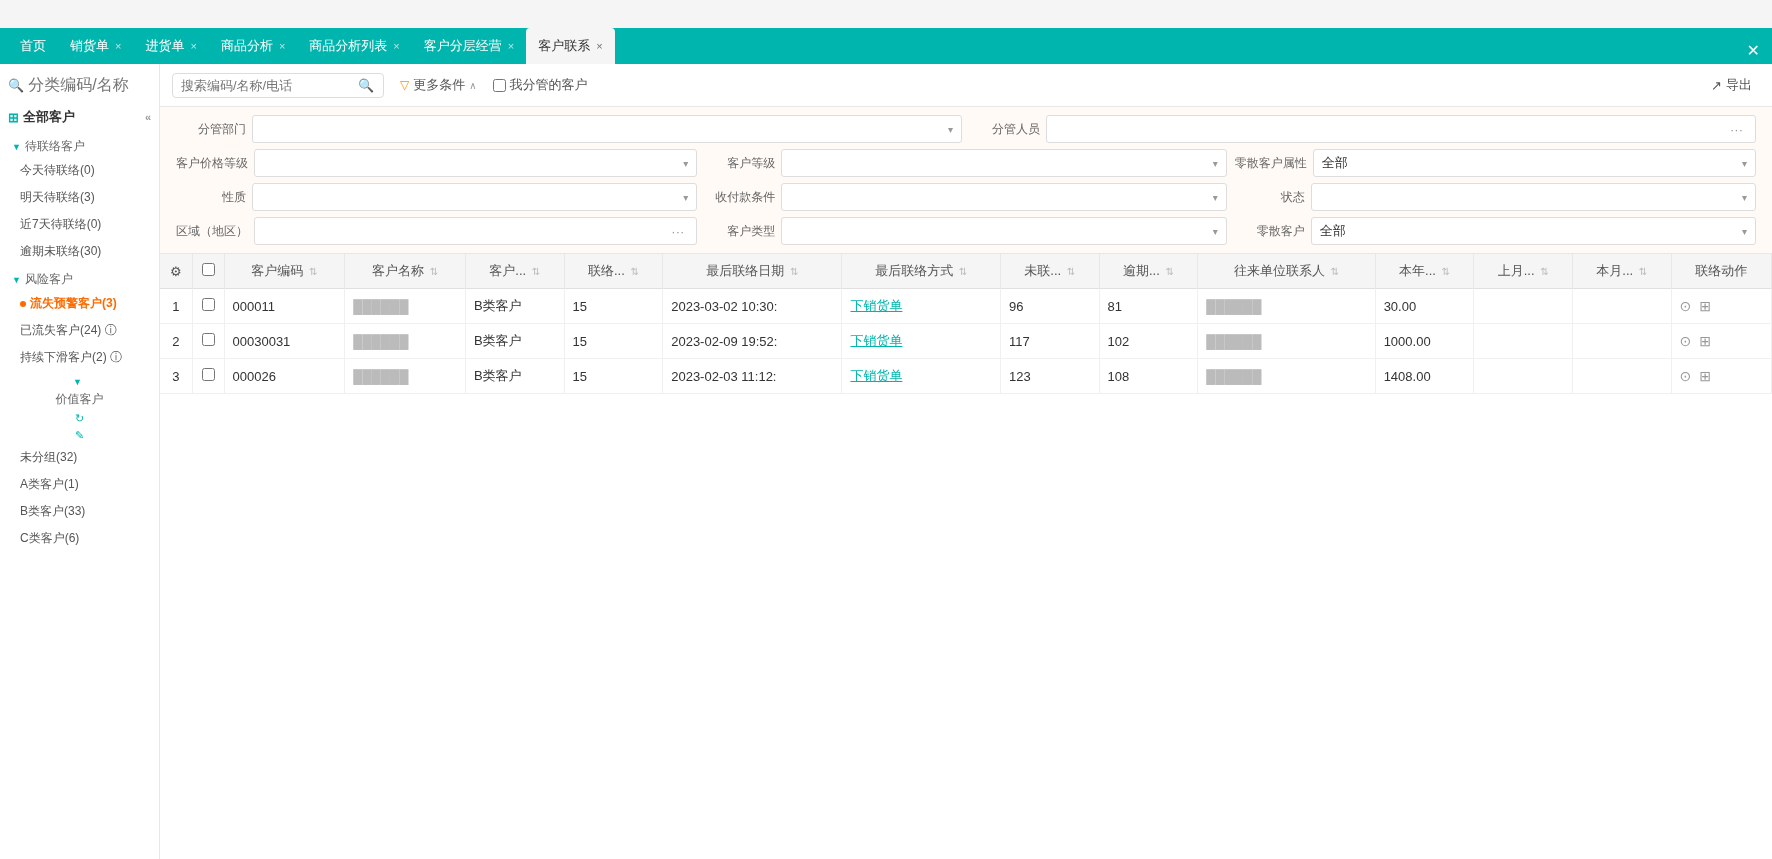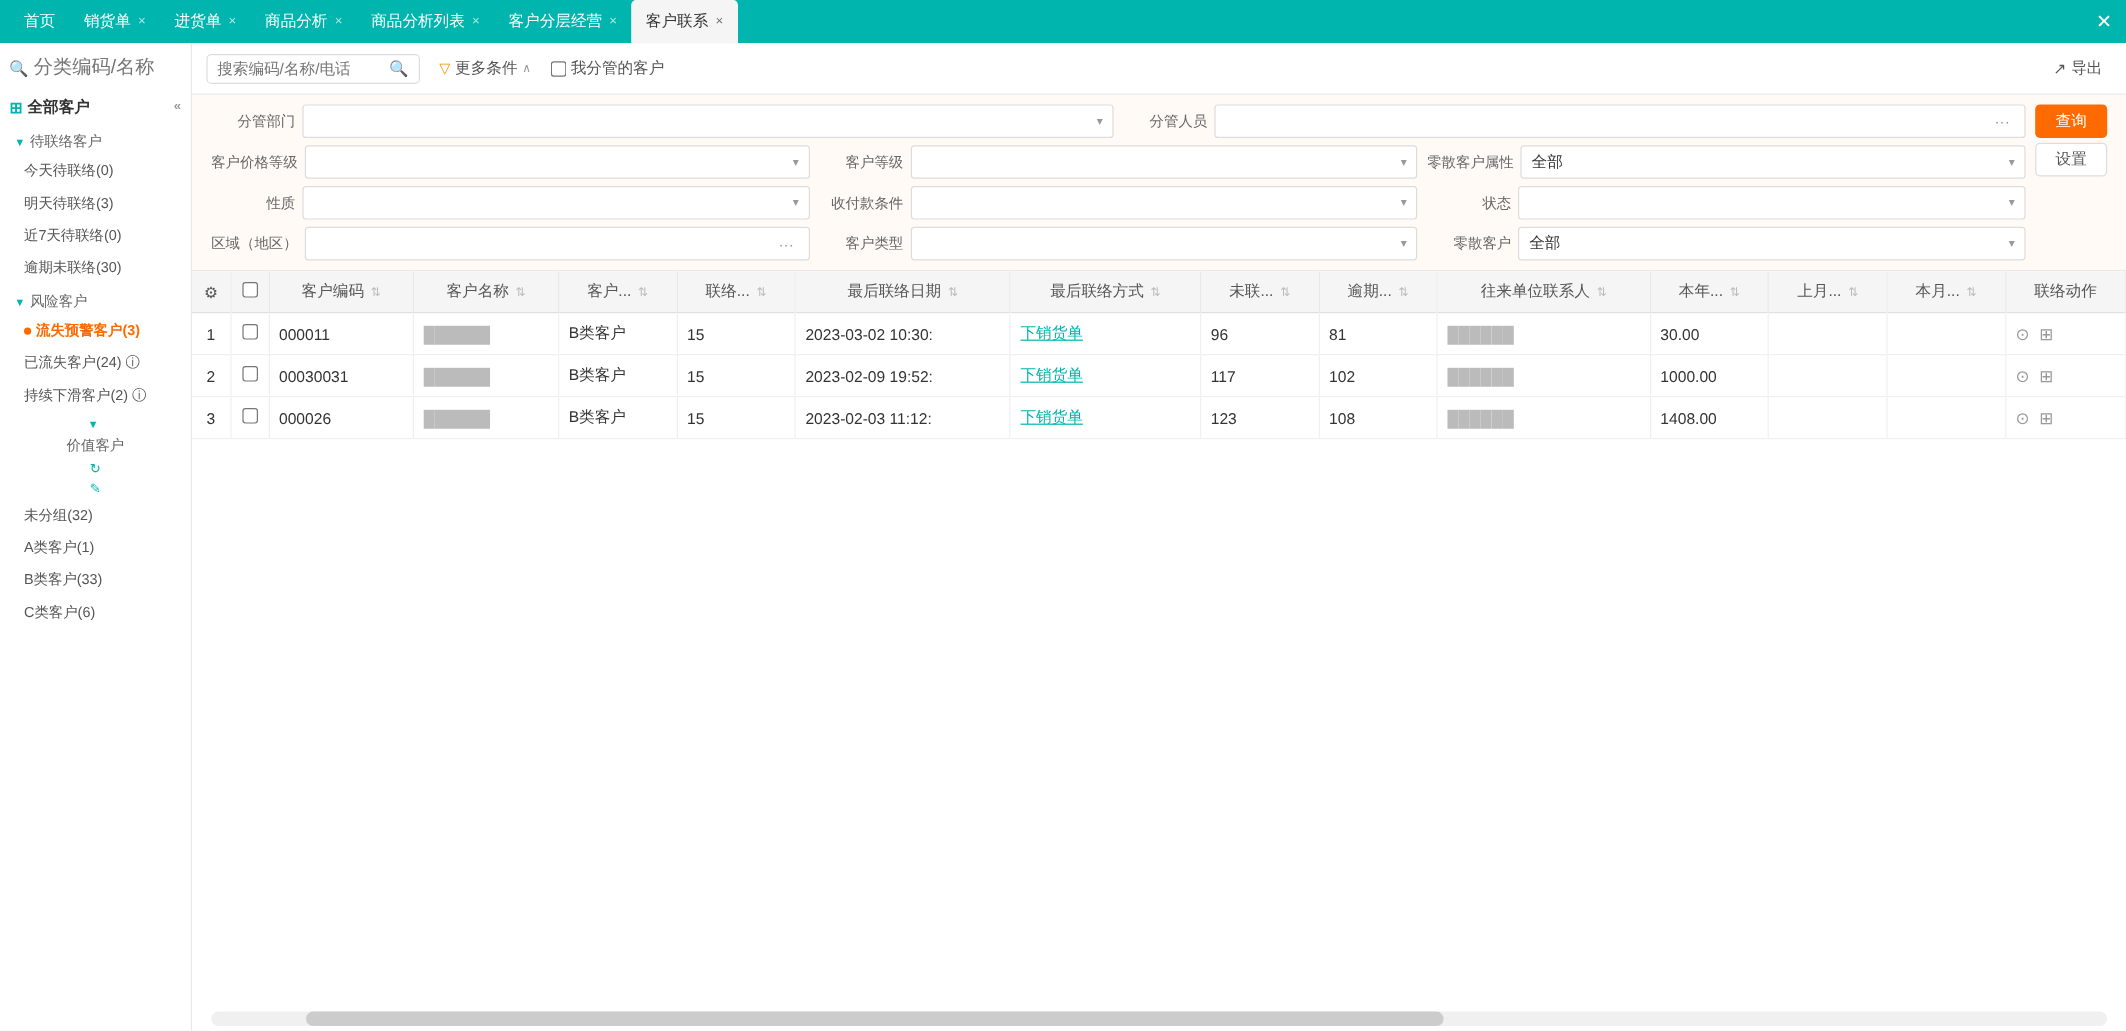--- a/index.html
+++ b/index.html
@@ -2,24 +2,25 @@
 <html><head>
   <meta charset="utf-8">
   <style>
     * { box-sizing: border-box; margin: 0; padding: 0; font-family: 'Microsoft YaHei', Arial, sans-serif; font-size: 13px; }
     body { background: #f5f5f5; overflow: hidden; height: 859px; }
 
     
     .tab-bar {
       background: #00b5ad;
       display: flex;
-      align-items: center;
+      align-items: flex-end;
       height: 36px;
       padding: 0 8px;
       color: white;
+      margin-top: 28px;
     }
     .tab-item {
       display: flex;
       align-items: center;
       padding: 0 12px;
       height: 36px;
       cursor: pointer;
       color: white;
       font-size: 13px;
       white-space: nowrap;
@@ -153,21 +154,21 @@
       border-bottom: 1px solid #e8e8e8;
       gap: 8px;
       background: white;
     }
     .search-input-wrap {
       display: flex;
       align-items: flex-start;
       border: 1px solid #ddd;
       border-radius: 4px;
       padding: 4px 8px;
-      width: 178px;
+      width: 212px;
     }
     .search-input-wrap input {
       border: none;
       outline: none;
       font-size: 13px;
       width: 100%;
       color: #999;
     }
     .btn-filter {
       display: flex;
@@ -550,24 +551,20 @@
               </div>
             </div>
             <div class="filter-field">
               <span class="filter-label">零散客户</span>
               <div class="filter-select">
                 <span>全部</span>
                 <span class="down-arrow">▾</span>
               </div>
             </div>
           </div>
-        </div>
-        <div class="filter-action-btns">
-          <button class="btn-query">查询</button>
-          <button class="btn-setting">设置</button>
         </div>
       </div>
     </div>
 
     <div class="table-wrap">
       <table>
         <thead>
           <tr>
             <th style="width:32px;text-align:center;">⚙</th>
             <th style="width:32px;text-align:center;"><input type="checkbox" style=""></th>

